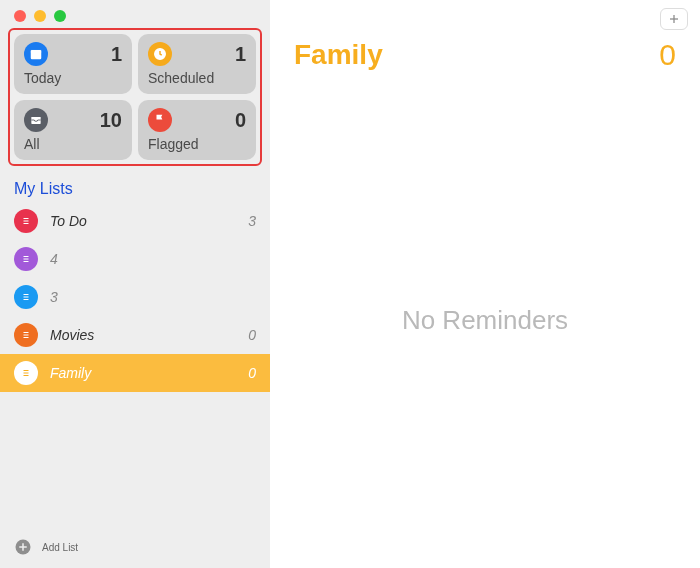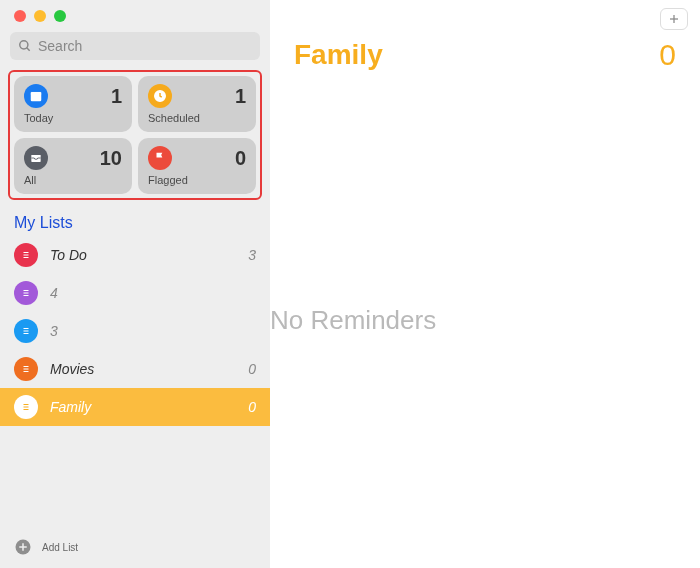--- a/index.html
+++ b/index.html
@@ -9,61 +9,54 @@
     .dot { width: 12px; height: 12px; border-radius: 50%; }
     .dot.red { background: #ff5f57; }
     .dot.yellow { background: #febc2e; }
     .dot.green { background: #28c840; }
     .search { margin: 4px 10px 10px; display: flex; align-items: center; background: #e0e0e0; border-radius: 6px; padding: 6px 8px; color: #888; font-size: 14px; }
     .search svg { margin-right: 6px; }
     .cards-wrap { margin: 0 8px 10px; border: 2px solid #e63a3a; border-radius: 6px; padding: 4px; display: grid; grid-template-columns: 1fr 1fr; gap: 6px; }
     .card { background: #cfcfcf; border-radius: 10px; padding: 8px 10px; }
     .card-top { display: flex; justify-content: space-between; align-items: center; }
     .card-count { font-size: 20px; font-weight: 600; color: #333; }
-    .card-label { font-size: 11px; color: #4a4a4a; margin-top: 4px; }
+    .card-label { font-size: 14px; color: #4a4a4a; margin-top: 4px; }
     .iconc { width: 24px; height: 24px; border-radius: 50%; display: flex; align-items: center; justify-content: center; }
     .iconc svg { width: 14px; height: 14px; }
     .section-title { font-size: 16px; color: #1d4ed8; padding: 4px 14px 4px; }
     .lists { flex: 0 0 auto; }
     .list-row { display: flex; align-items: center; padding: 7px 14px; font-size: 14px; color: #333; font-style: italic; }
     .list-row.selected { background: #fbbc3f; color: #fff; }
     .list-row.selected .row-count { color: #fff; }
     .row-icon { width: 24px; height: 24px; border-radius: 50%; display: flex; align-items: center; justify-content: center; margin-right: 12px; flex-shrink: 0; }
     .row-icon svg { width: 12px; height: 12px; }
     .row-label { flex: 1; }
     .row-count { color: #888; font-size: 14px; }
     .spacer { flex: 1; }
     .add-list { display: flex; align-items: center; padding: 12px 14px; color: #666; font-size: 10px; }
     .add-list svg { margin-right: 10px; }
     .main { flex: 1; display: flex; flex-direction: column; position: relative; }
     .topbar { display: flex; justify-content: flex-end; padding: 8px 12px; }
     .addbtn { border: 1px solid #ddd; border-radius: 6px; width: 28px; height: 22px; display: flex; align-items: center; justify-content: center; background: #fff; color: #888; font-size: 16px; }
     .header { display: flex; justify-content: space-between; align-items: center; padding: 0 24px; }
     .header-title { font-size: 28px; font-weight: 700; color: #f7ae1f; }
     .header-count { font-size: 30px; font-weight: 400; color: #f7ae1f; }
-    .empty { flex: 1; display: flex; align-items: center; justify-content: flex-start; }
+    .empty { flex: 1; display: flex; align-items: center; justify-content: center; }
     .empty-text { font-size: 26px; color: #b9b9b9; font-weight: 400; }
   </style>
 </head>
 <body>
 
 <div class="sidebar">
   <div class="traffic">
     <div class="dot red"></div>
     <div class="dot yellow"></div>
     <div class="dot green"></div>
   </div>
 
-  <div class="search">
-    <svg width="14" height="14" viewBox="0 0 24 24" fill="none" stroke="#888" stroke-width="2.5">
-        <circle cx="10" cy="10" r="7"></circle>
-        <line x1="20" y1="20" x2="15" y2="15"></line>
-      </svg>
-    <span>Search</span>
-  </div>
 
   <div class="cards-wrap">
     <div class="card">
       <div class="card-top">
         <div class="iconc" style="background:#1a7bf0">
           <svg viewBox="0 0 24 24" fill="#fff">
               <rect x="3" y="5" width="18" height="16" rx="2"></rect>
               <rect x="3" y="5" width="18" height="5" fill="#fff" opacity="0.4"></rect>
             </svg>
         </div>

